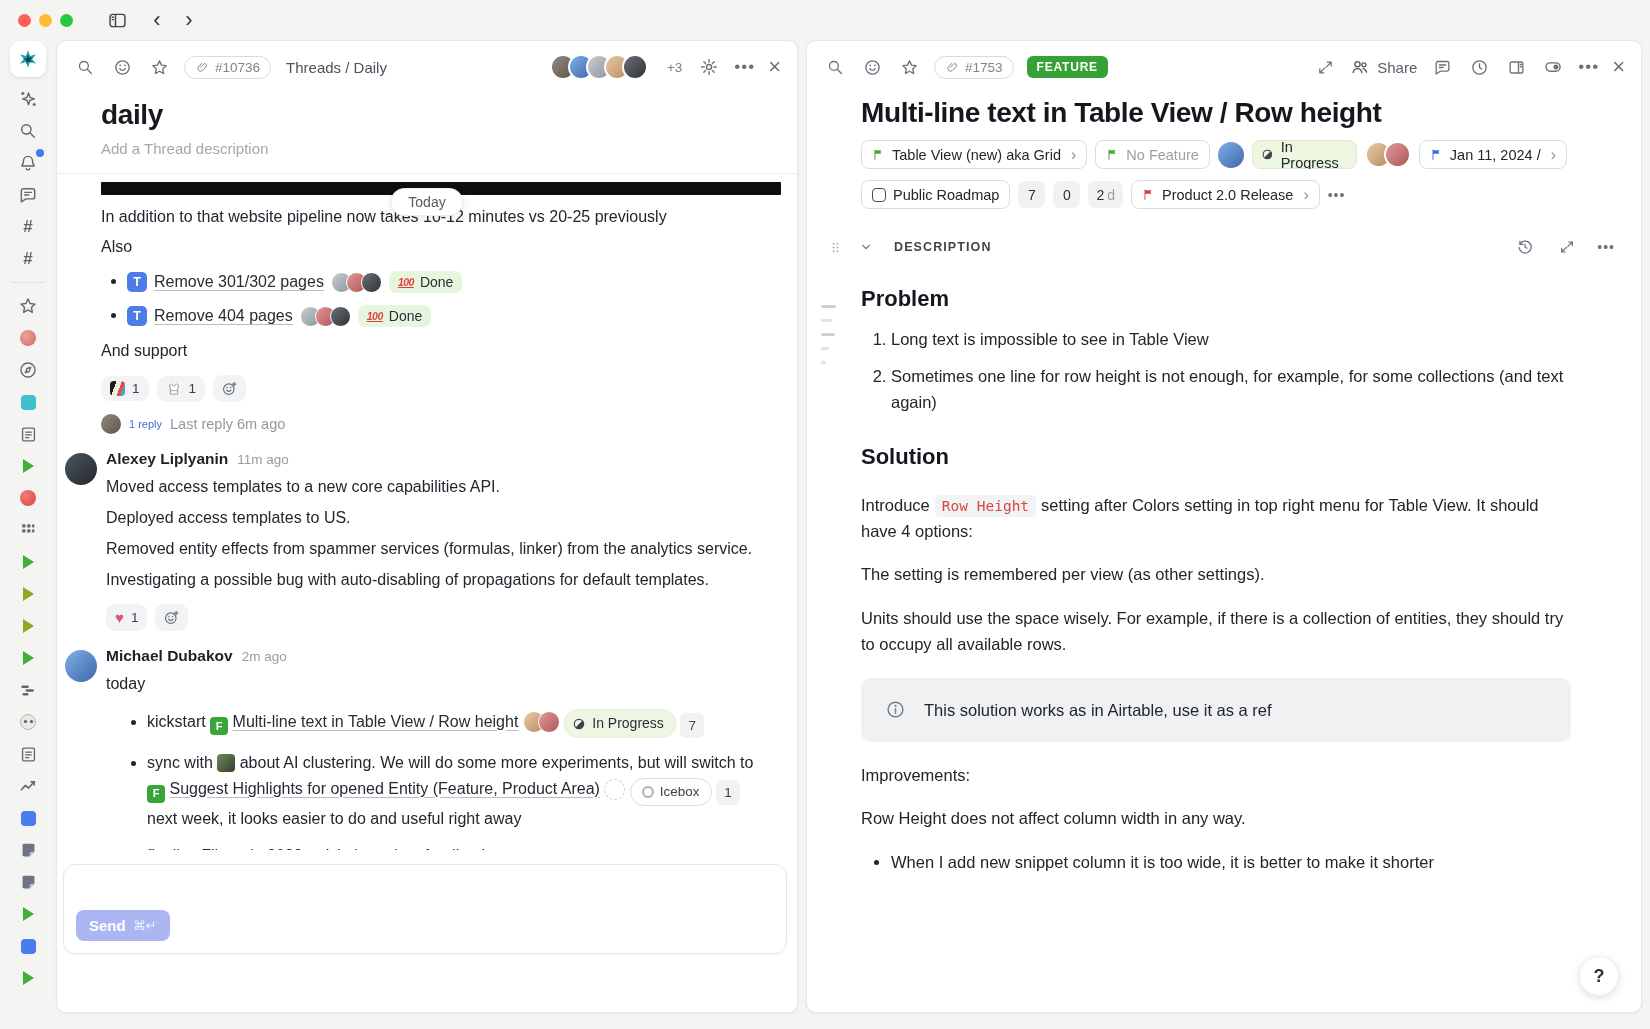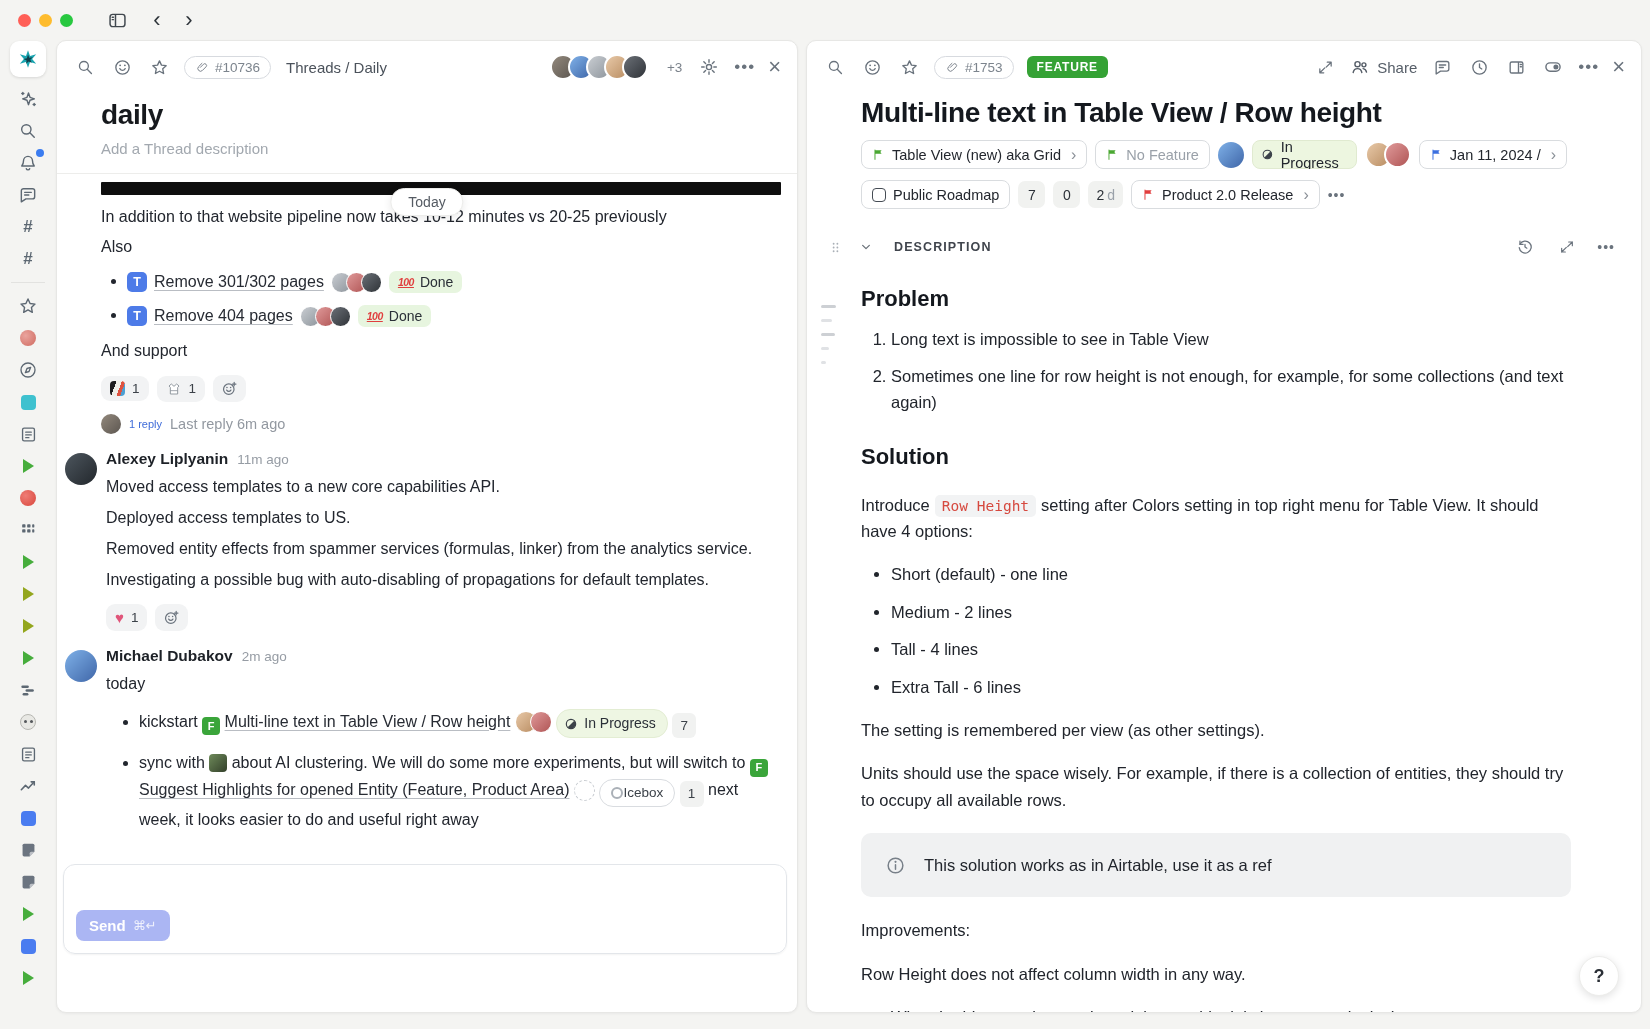--- a/index.html
+++ b/index.html
@@ -94,26 +94,26 @@
   .reply-meta { font-size:14.5px; color:#9298a0; }
 
   .msg { display:flex; gap:9px; margin:12px 0 4px; }
   .msg-avatar { width:32px; height:32px; border-radius:50%; flex:none; margin-top:3px; }
   .msg-content { flex:1; min-width:0; }
   .msg-head { display:flex; align-items:baseline; gap:9px; }
   .author { font-size:15.5px; font-weight:700; color:#1d2127; }
   .time { font-size:13.5px; color:#969ca4; }
   .msg-content p { font-size:16px; line-height:1.57; margin:6px 0; color:#22262e; }
   .msg-bullets { list-style:disc outside; padding-left:25px; margin:8px 0; color:#22262e; }
-  .msg-bullets li { margin:12px 8px; font-size:16px; line-height:1.6; }
+  .msg-bullets li { margin:12px 16px; font-size:16px; line-height:1.6; }
   .status-pill { display:inline-flex; align-items:center; gap:6px; background:#eef6e3; border:1px solid #e3edd3; border-radius:14px; padding:2px 11px 2px 7px; font-size:14px; color:#2a2f37; vertical-align:-4px; }
   .count-badge { display:inline-grid; place-items:center; background:#f1f2f1; border-radius:6px; min-width:24px; padding:2px 7px; font-size:13.5px; color:#3c4249; vertical-align:-3px; }
   .inline-avatar-sq { display:inline-block; width:18px; height:18px; border-radius:4px; background:linear-gradient(135deg,#6e8a5a,#33402a); vertical-align:-4px; }
   .dashed-avatar { display:inline-block; width:21px; height:21px; border-radius:50%; border:1.6px dashed #c7cbd0; vertical-align:-6px; }
-  .icebox-chip { display:inline-flex; align-items:center; border:1px solid #d9dce0; border-radius:14px; padding:2px 11px; font-size:13.5px; color:#3c4249; vertical-align:-4px; }
+  .icebox-chip { display:inline-flex; align-items:center; gap:6px; border:1px solid #d9dce0; border-radius:14px; padding:2px 11px; font-size:13.5px; color:#3c4249; vertical-align:-4px; }
   .ring-ic { width:12px; height:12px; border:2px solid #aab0b7; border-radius:50%; }
   .inline-avs { display:inline-flex; vertical-align:-6px; }
   .inline-avs .avatar { width:22px; height:22px; margin-left:-7px; border-width:1.5px; }
   .inline-avs .avatar:first-child { margin-left:0; }
 
   .composer { flex:none; margin:14px 10px 58px 6px; height:90px; border:1px solid #e3e6ea; border-radius:12px; box-shadow:0 1px 2px rgba(0,0,0,.05); position:relative; }
   .send-btn { position:absolute; left:12px; bottom:12px; display:inline-flex; align-items:center; gap:7px; background:#abb6f3; color:#fff; border-radius:8px; padding:7px 13px; font-size:15px; font-weight:600; cursor:pointer; }
   .send-shortcut { font-size:13px; opacity:.8; font-weight:400; }
 
   
@@ -815,26 +815,20 @@
           </span>
           <h2 class="first">Problem</h2>
           <ol>
             <li>Long text is impossible to see in Table View</li>
             <li>Sometimes one line for row height is not enough, for example, for some collections (and text again)</li>
           </ol>
           <h2>Solution</h2>
           <p>
             <span>Introduce</span><span class="inline-code">Row Height</span><span>setting after Colors setting in top right menu for Table View. It should have 4 options:</span>
           </p>
-          <ul>
-            <li>Short (default) - one line</li>
-            <li>Medium - 2 lines</li>
-            <li>Tall - 4 lines</li>
-            <li>Extra Tall - 6 lines</li>
-          </ul>
           <p>The setting is remembered per view (as other settings).</p>
           <p>Units should use the space wisely. For example, if there is a collection of entities, they should try to occupy all available rows.</p>
           <div class="callout">
             <svg class="ic" width="21" height="21">
                 <use href="#i-info"></use>
               </svg>
             <span class="co-text">This solution works as in Airtable, use it as a ref</span>
           </div>
           <p>Improvements:</p>
           <p>Row Height does not affect column width in any way.</p>

